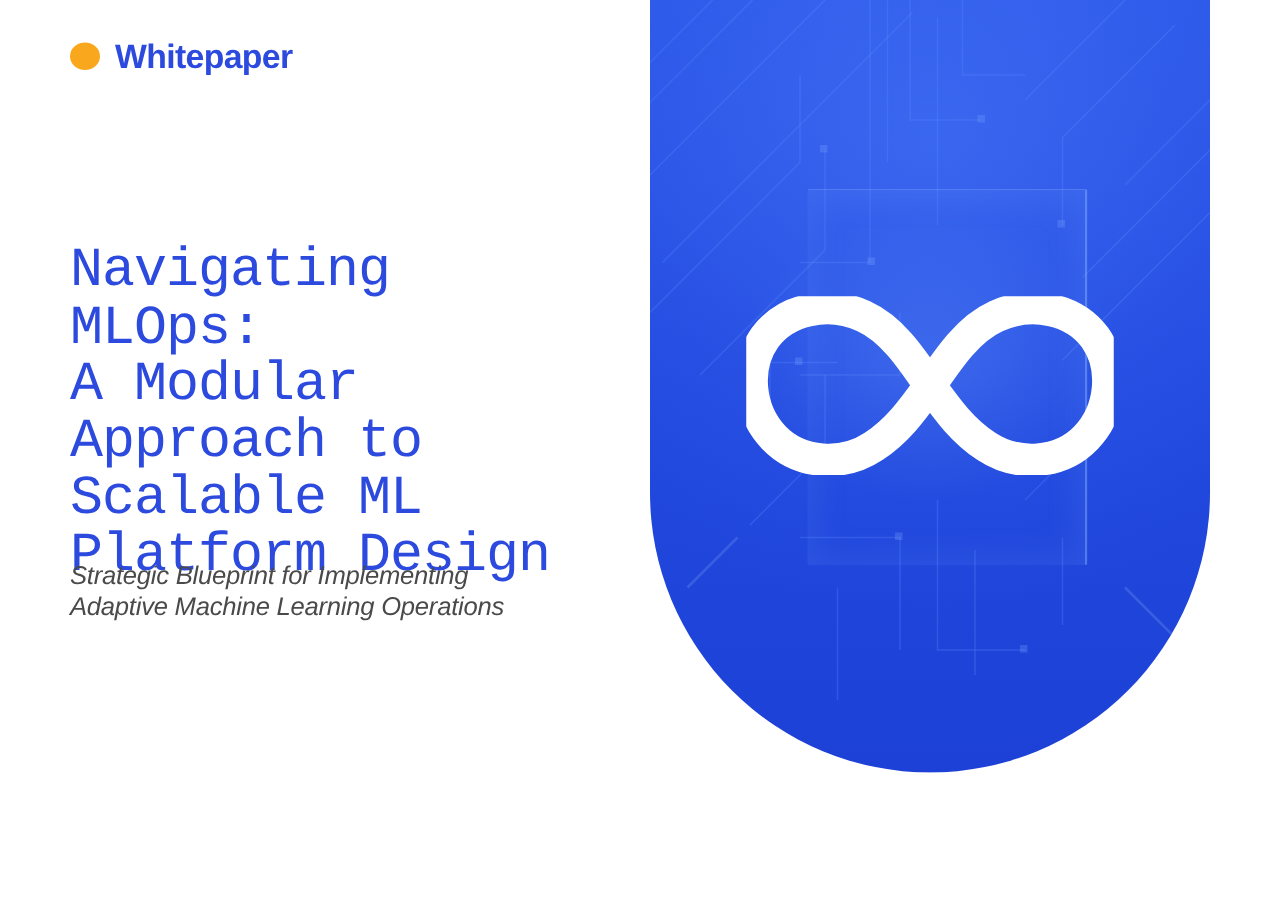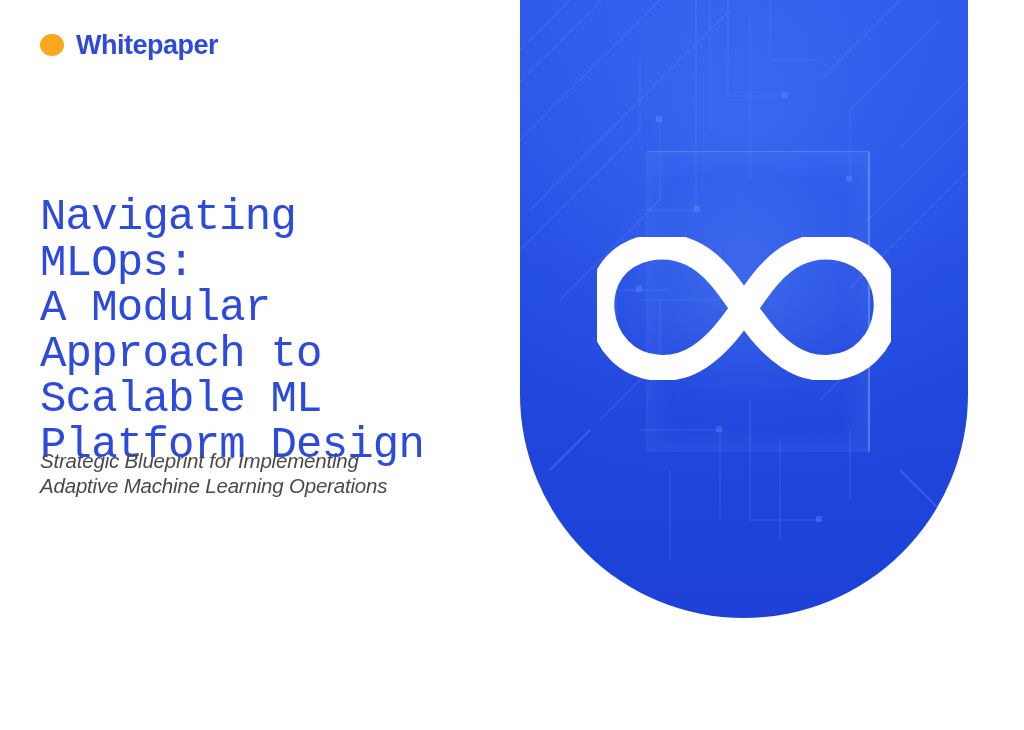--- a/index.html
+++ b/index.html
@@ -19,21 +19,21 @@
     position: absolute;
     inset: 0;
     width: 1024px;
     height: 730px;
     background: #ffffff;
   }
 
   
   .text-column {
     position: absolute;
-    left: 40px;
+    left: 56px;
     top: 0;
     width: 440px;
     height: 730px;
   }
 
   .eyebrow {
     position: absolute;
     left: 0;
     top: 28px;
     display: flex;

